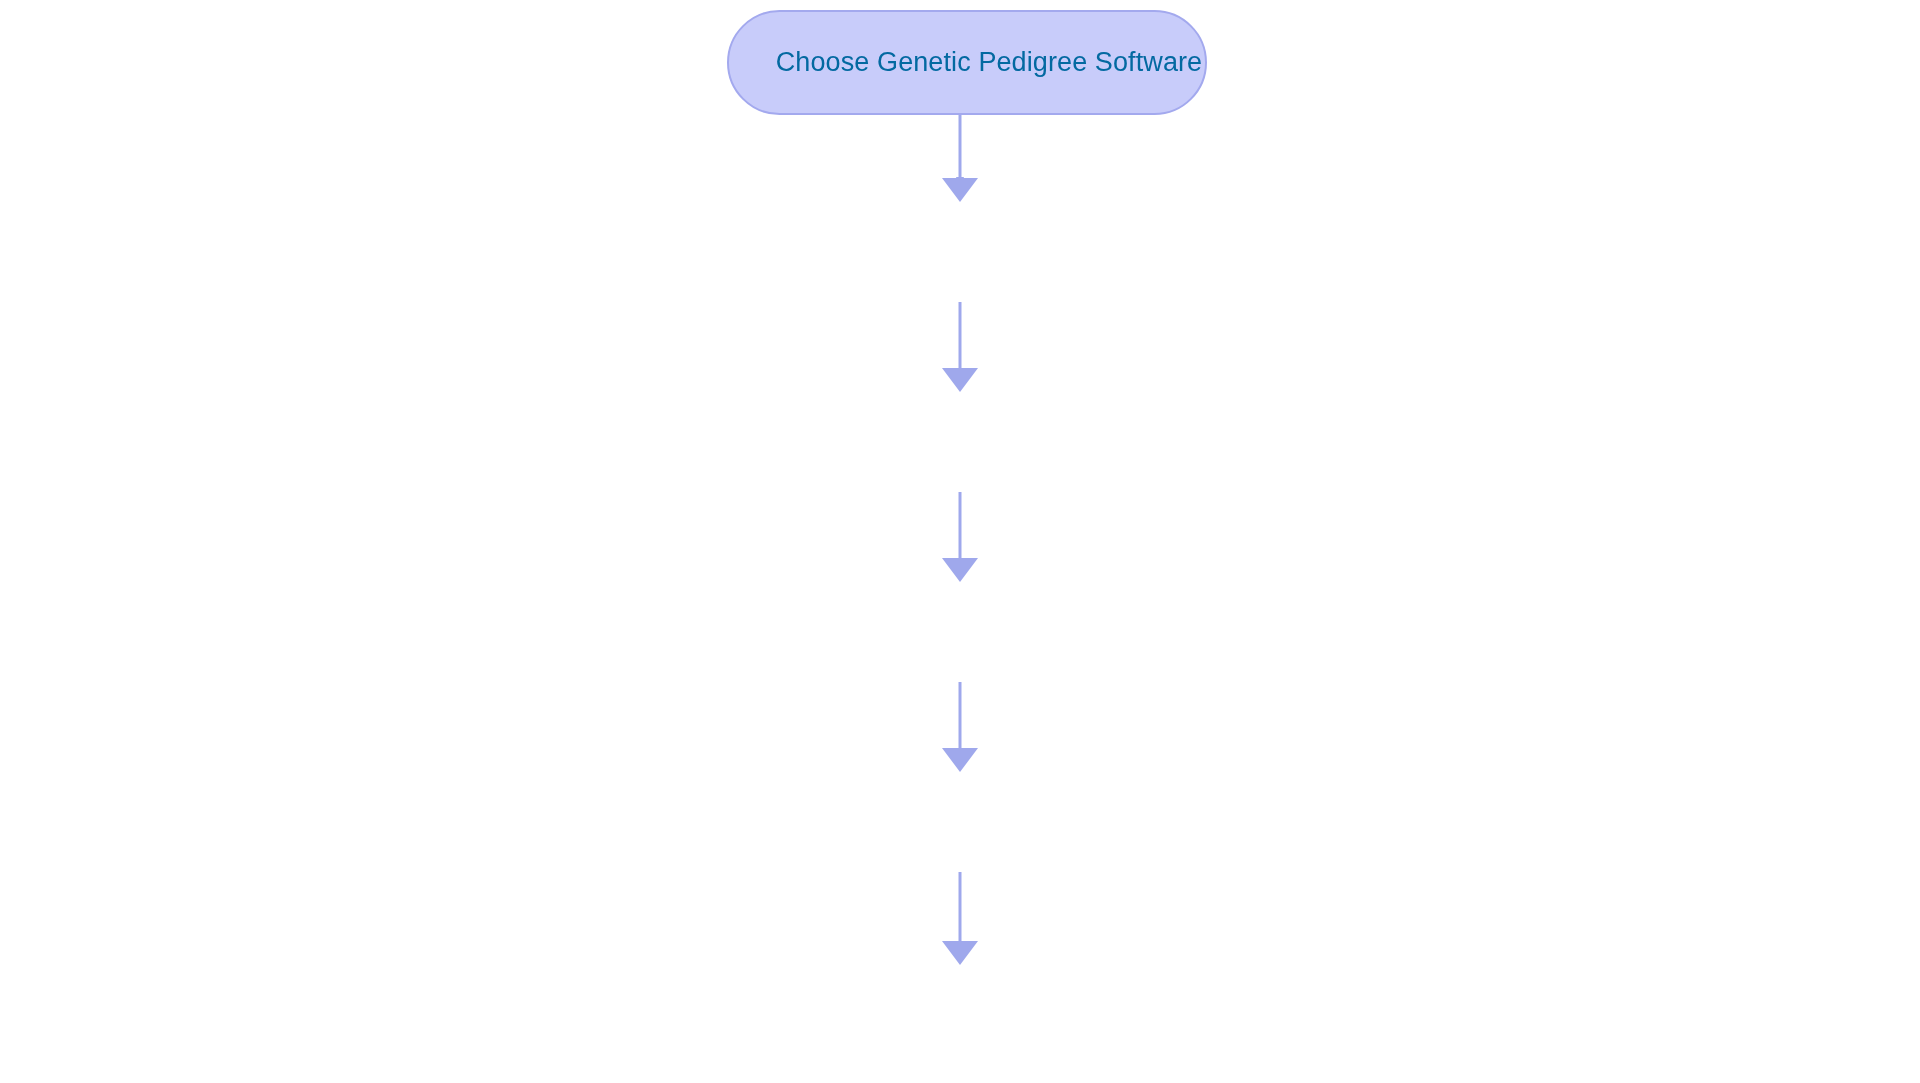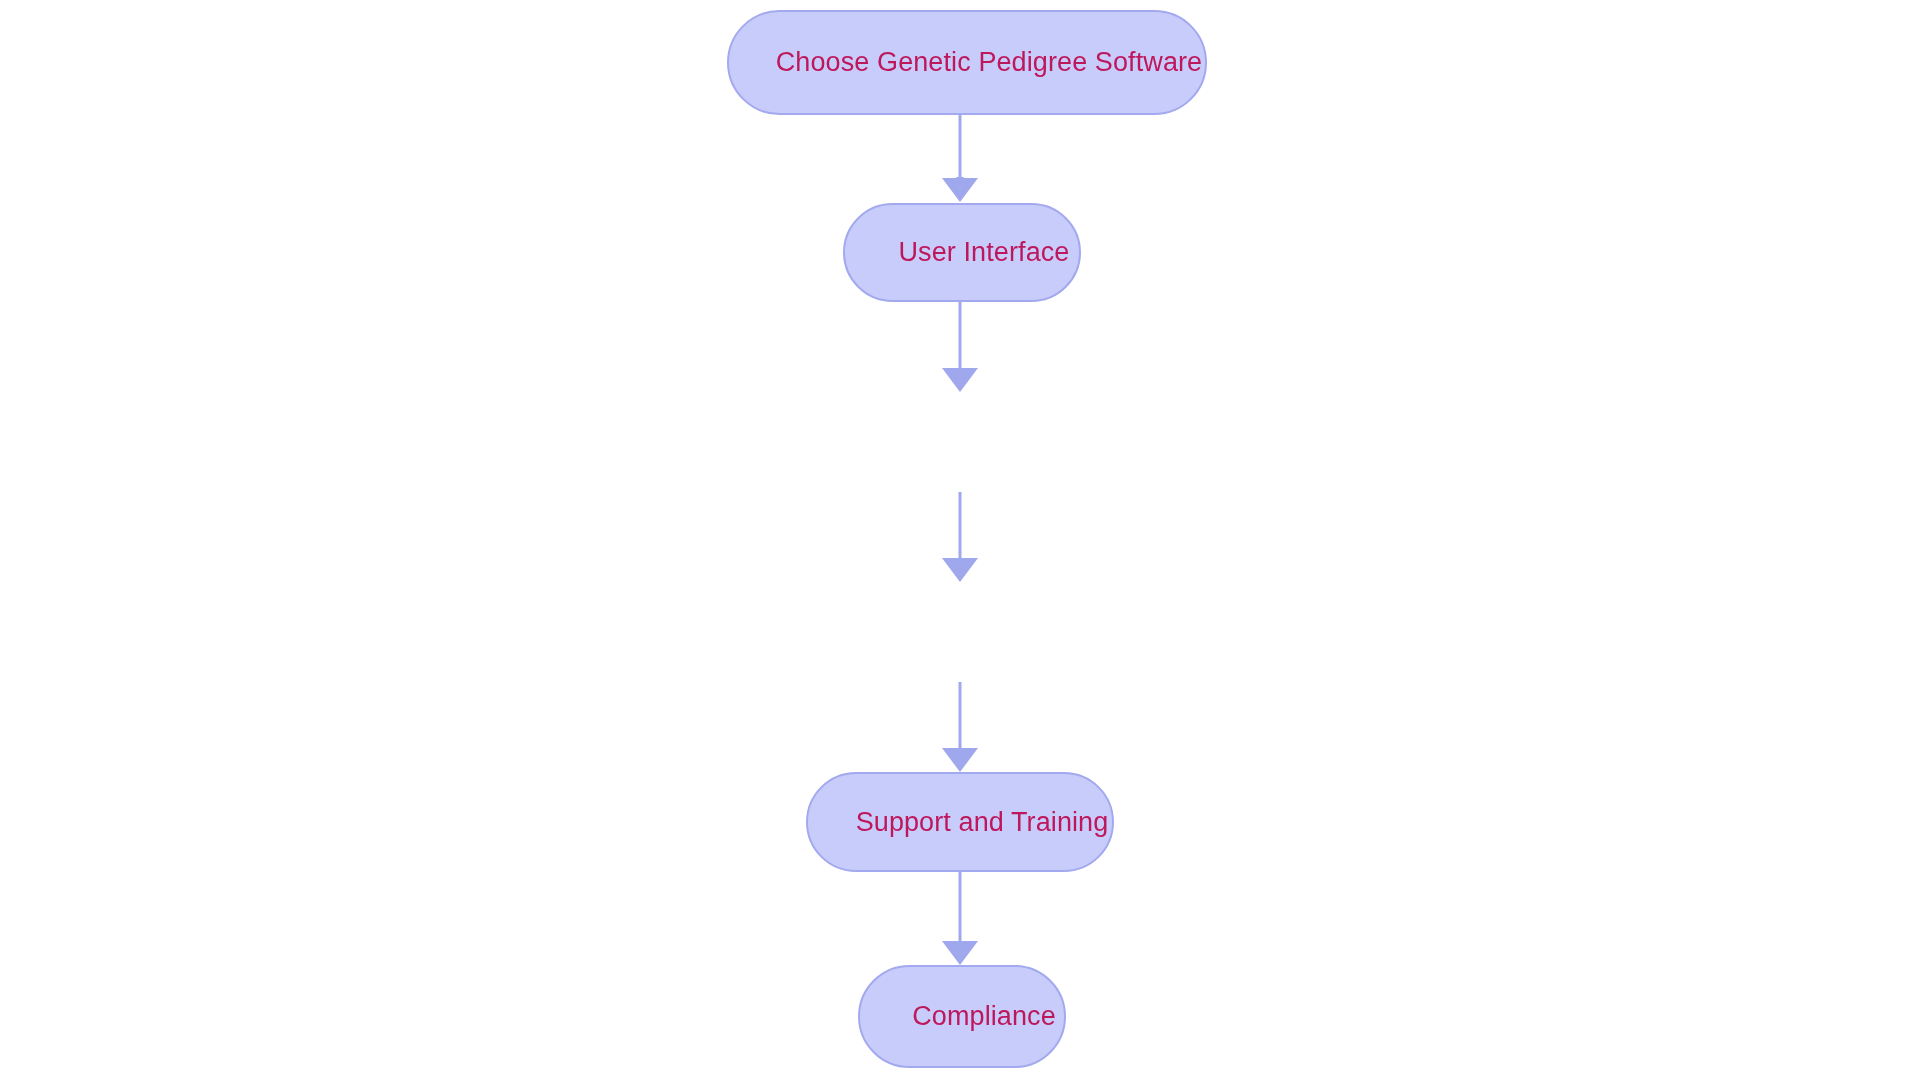--- a/index.html
+++ b/index.html
@@ -32,21 +32,21 @@
     box-sizing: border-box;
     display: flex;
     align-items: center;
     justify-content: center;
     background: #C8CCFA;
     border: 2px solid #A3A9EE;
     border-radius: 999px;
     z-index: 2;
   }
   .flow-node-label {
-    color: #be185d;
+    color: #0369a1;
     font-family: "Liberation Sans", sans-serif;
     font-size: 27px;
     font-weight: 400;
     line-height: 1;
     letter-spacing: 0.1px;
     white-space: nowrap;
     text-align: center;
     margin-left: 44px;
   }
   
@@ -92,27 +92,18 @@
     <g>
       <line x1="960" y1="872" x2="960" y2="941" stroke="#9FA8EC" stroke-width="3"></line>
       <path d="M942,941 L978,941 L960,965 Z" fill="#9FA8EC"></path>
     </g>
   </svg>
 
   <div class="flow-node" id="node-0">
     <span class="flow-node-label">Choose Genetic Pedigree Software</span>
   </div>
 
-  <div class="flow-node" id="node-1">
-    <span class="flow-node-label">User Interface</span>
-  </div>
 
 
 
-  <div class="flow-node" id="node-4">
-    <span class="flow-node-label">Support and Training</span>
-  </div>
 
-  <div class="flow-node" id="node-5">
-    <span class="flow-node-label">Compliance</span>
-  </div>
 
 </div>
 
 </body></html>

